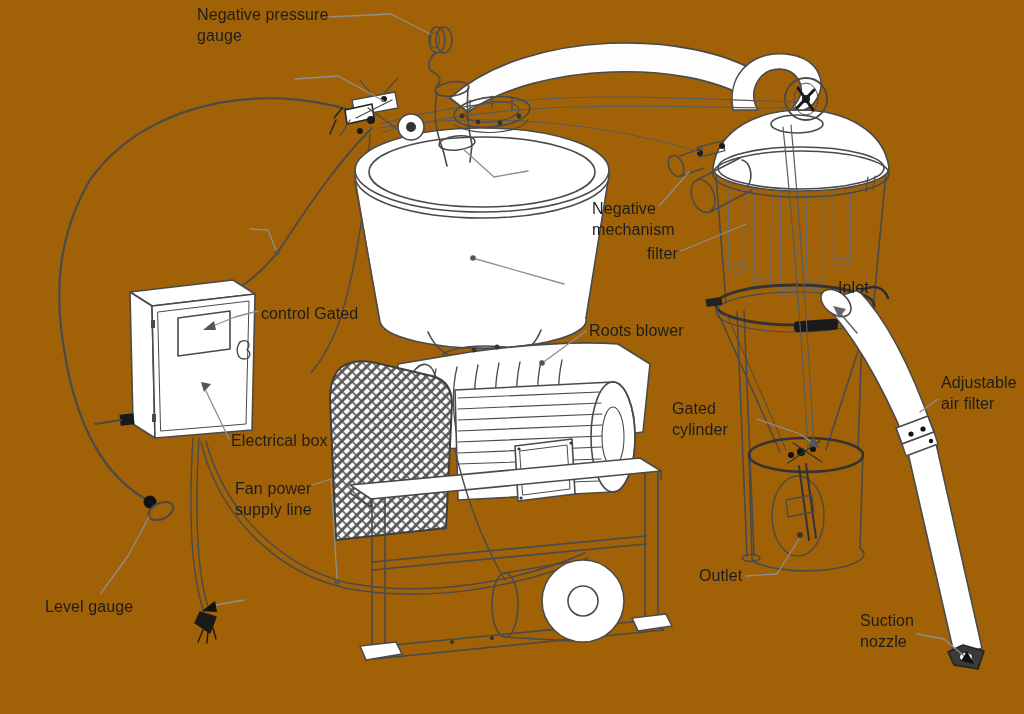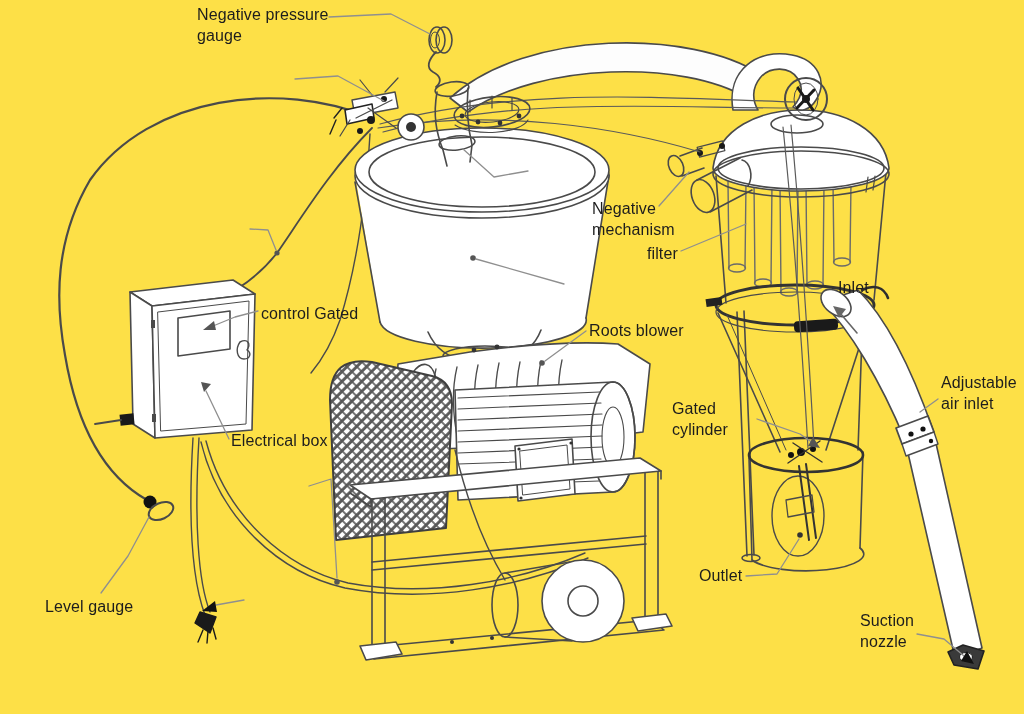--- a/index.html
+++ b/index.html
@@ -1,17 +1,17 @@
 <!DOCTYPE html>
 <html><head>
 <meta charset="utf-8">
 <style>
   html,body{margin:0;padding:0;background:#e8e8e8;}
   #canvas{
-    position:relative;width:1024px;height:714px;background:#fde047;
+    position:relative;width:1024px;height:714px;background:#a16207;
     font-family:"Liberation Sans", sans-serif;overflow:hidden;
   }
   #art{position:absolute;left:0;top:0;}
   .label{
     position:absolute;font-size:16px;line-height:1.32;color:#1d1d1d;
     white-space:pre-line;letter-spacing:.1px;
   }
 </style>
 </head>
 <body>
@@ -297,26 +297,28 @@
     <circle cx="800" cy="535" r="2.8" fill="#333" stroke="none"></circle>
     <path d="M 917,634 L 944,639 L 964,656"></path>
     <polygon points="974,664 961,661 967,651" fill="#111" stroke="none"></polygon>
   </g>
 </svg>
 
   <div class="label" style="left:197px;top:4px">Negative pressure
 gauge</div>
   <div class="label" style="left:261px;top:303px">control Gated</div>
   <div class="label" style="left:231px;top:430px">Electrical box</div>
+  <div class="label" style="left:235px;top:478px">Fan power
+supply line</div>
   <div class="label" style="left:45px;top:596px">Level gauge</div>
   <div class="label" style="left:592px;top:198px">Negative
 mechanism</div>
   <div class="label" style="left:647px;top:243px">filter</div>
   <div class="label" style="left:589px;top:320px">Roots blower</div>
   <div class="label" style="left:838px;top:277px">Inlet</div>
   <div class="label" style="left:941px;top:372px">Adjustable
-air inlet</div>
+air filter</div>
   <div class="label" style="left:672px;top:398px">Gated
 cylinder</div>
   <div class="label" style="left:699px;top:565px">Outlet</div>
   <div class="label" style="left:860px;top:610px">Suction
 nozzle</div>
 </div>
 
 </body></html>

